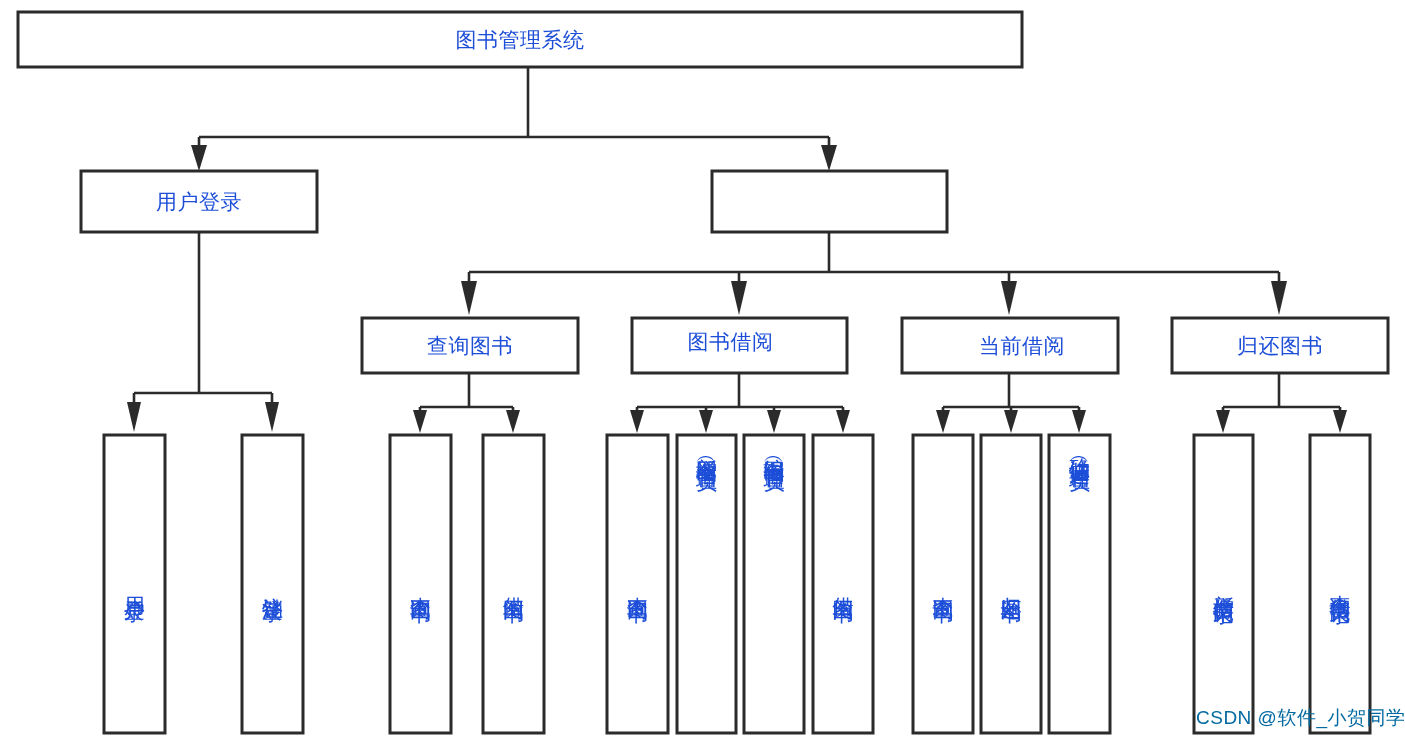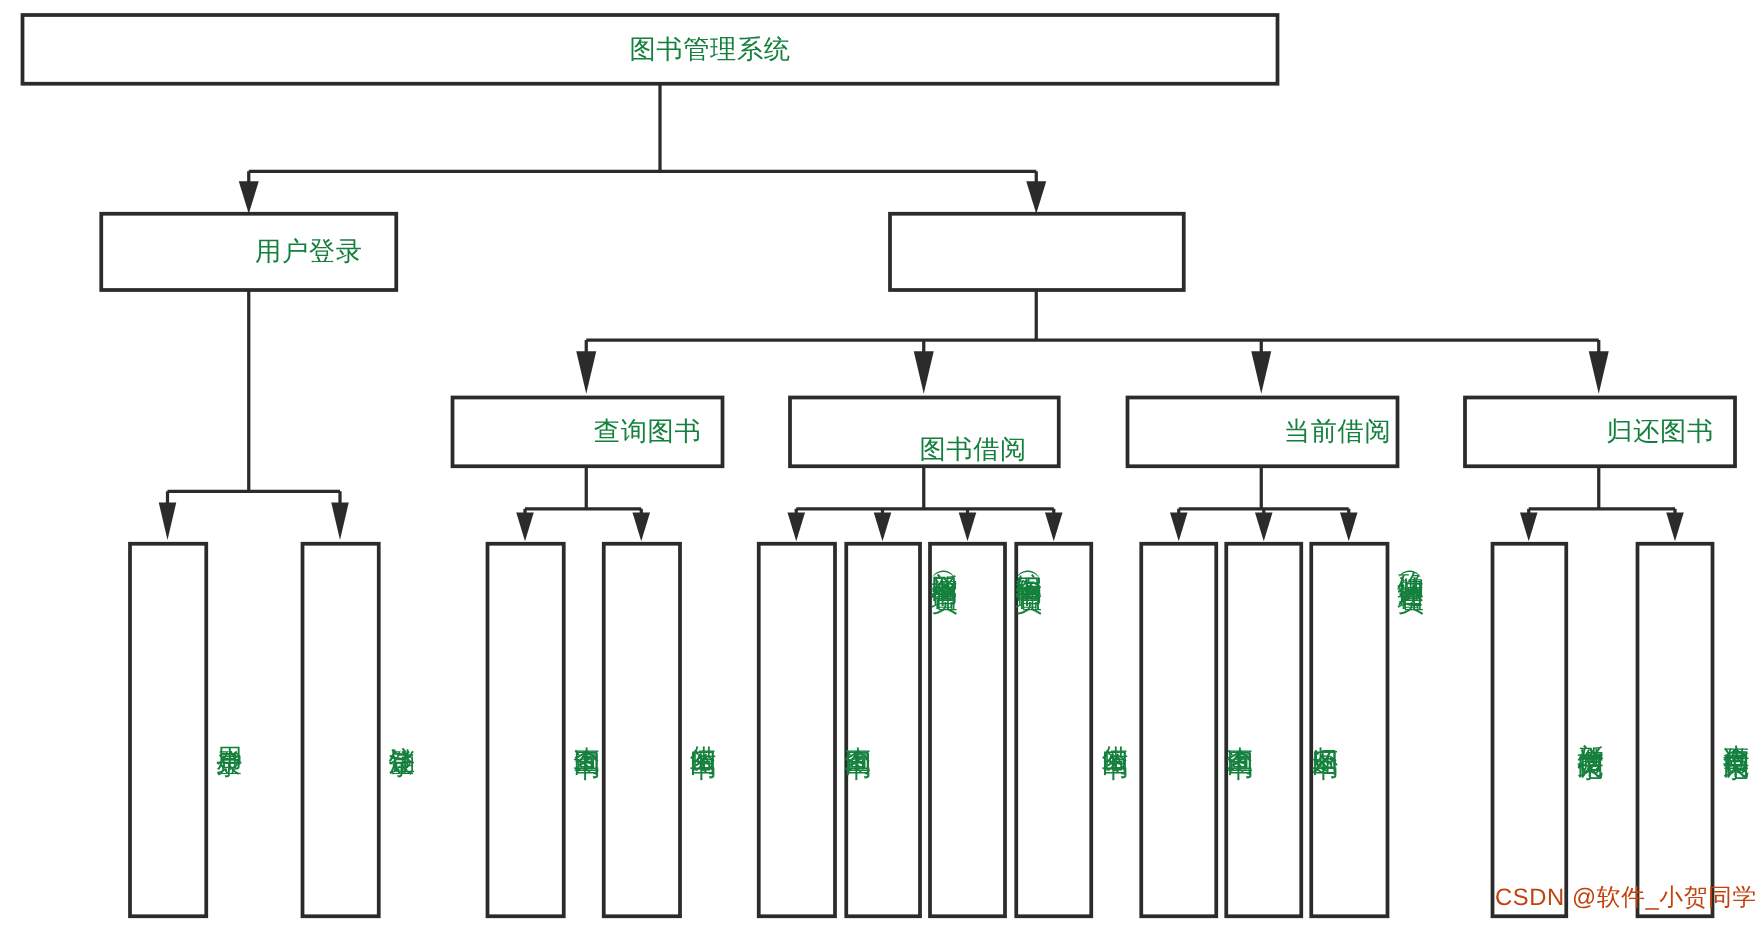--- a/index.html
+++ b/index.html
@@ -35,25 +35,24 @@
   }
   .arrow-head {
     fill: #2b2b2b;
     stroke: none;
   }
   .node-label {
     position: absolute;
     display: flex;
     align-items: center;
     justify-content: center;
-    color: #15803d;
+    color: #1d4ed8;
     font-family: "Liberation Sans", "DejaVu Sans", sans-serif;
     pointer-events: none;
     box-sizing: border-box;
-    margin-left: 48px;
   }
   .label-h {
     font-size: 21px;
     line-height: 1.1;
     letter-spacing: 0.5px;
     white-space: nowrap;
   }
   .label-v {
     writing-mode: vertical-rl;
     text-orientation: upright;
@@ -63,21 +62,21 @@
     white-space: nowrap;
     align-items: center;
     justify-content: center;
   }
   .label-v.anchor-top {
     justify-content: flex-start;
     padding-top: 6px;
   }
   .watermark {
     position: absolute;
-    color: #c2410c;
+    color: #0369a1;
     font-size: 19px;
     font-family: "Liberation Sans", "DejaVu Sans", sans-serif;
     white-space: nowrap;
     letter-spacing: 0.5px;
   }
 </style>
 </head>
 <body>
 
 <div id="canvas">
@@ -186,21 +185,21 @@
       <polygon class="arrow-head" points="1216,410 1230,410 1223,433"></polygon>
       <polygon class="arrow-head" points="1333,410 1347,410 1340,433"></polygon>
     </g>
   </svg>
 
   <div class="node-label label-h" style="left:18px; top:12px; width:1004px; height:55px;">图书管理系统</div>
 
   <div class="node-label label-h" style="left:81px; top:171px; width:236px; height:61px;">用户登录</div>
 
   <div class="node-label label-h" style="left:362px; top:318px; width:216px; height:55px;">查询图书</div>
-  <div class="node-label label-h" style="left:632px; top:332px; width:197px; height:55px;">图书借阅</div>
+  <div class="node-label label-h" style="left:632px; top:314px; width:197px; height:55px;">图书借阅</div>
   <div class="node-label label-h" style="left:902px; top:318px; width:240px; height:55px;">当前借阅</div>
   <div class="node-label label-h" style="left:1172px; top:318px; width:216px; height:55px;">归还图书</div>
 
   <div class="node-label label-v" style="left:104px; top:435px; width:61px; height:298px;">用户登录</div>
   <div class="node-label label-v" style="left:242px; top:435px; width:61px; height:298px;">注销登录</div>
 
   <div class="node-label label-v" style="left:390px; top:435px; width:61px; height:298px;">查询图书</div>
   <div class="node-label label-v" style="left:483px; top:435px; width:61px; height:298px;">借阅图书</div>
 
   <div class="node-label label-v" style="left:607px; top:435px; width:61px; height:298px;">查询图书</div>

